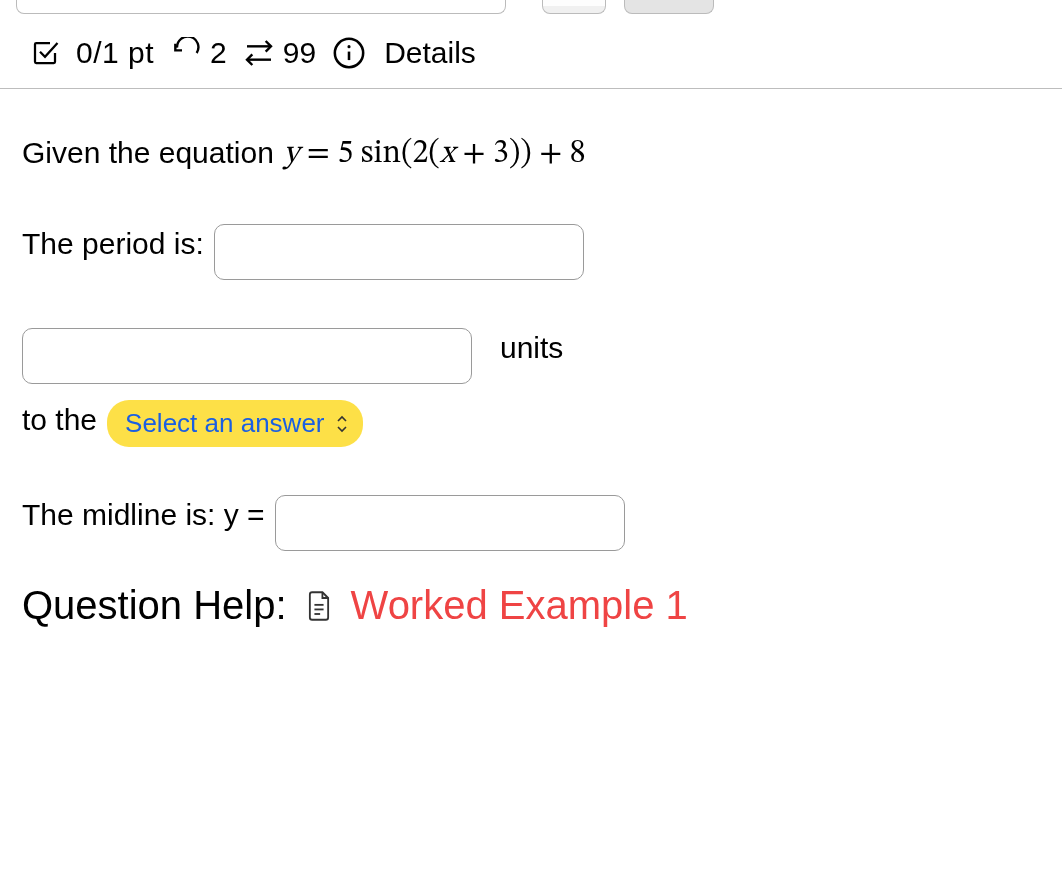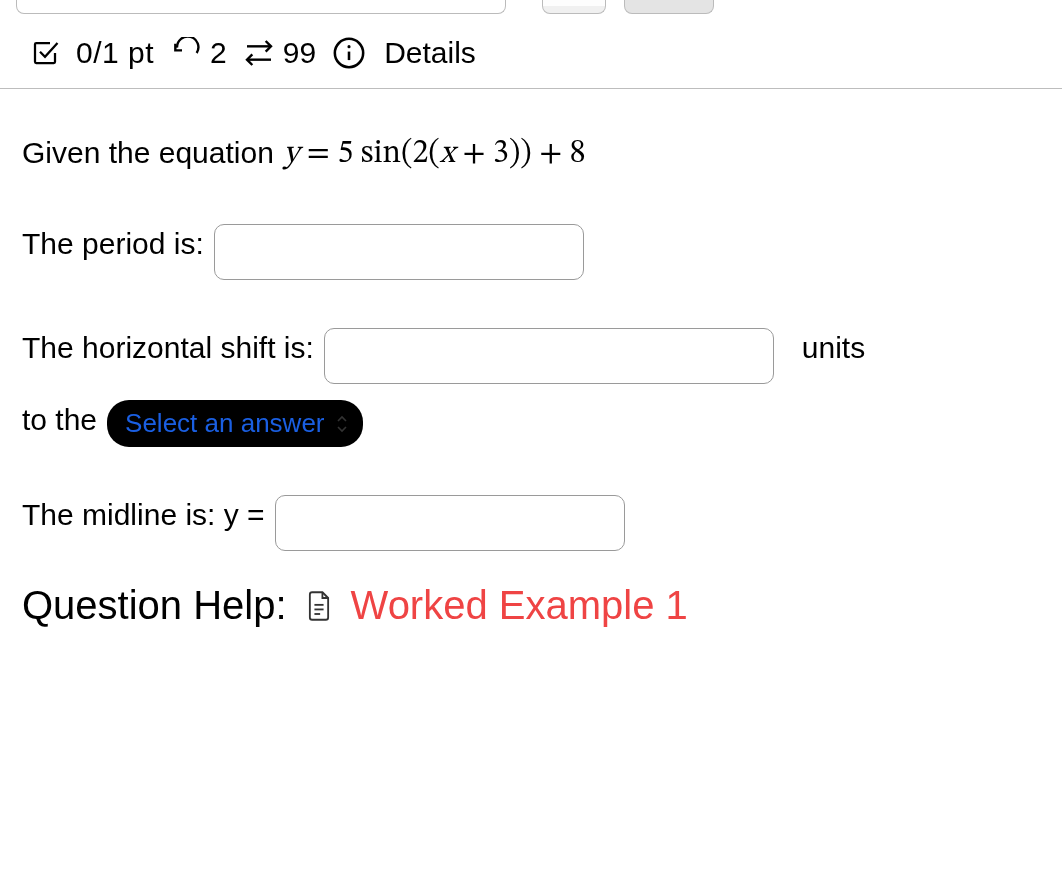--- a/index.html
+++ b/index.html
@@ -81,21 +81,21 @@
       background: #fff;
     }
     .inp-amp { width: 370px; }
     .inp-per { width: 370px; }
     .inp-shift { width: 450px; }
     .inp-mid { width: 350px; }
     .dropdown-pill {
       display: inline-flex;
       align-items: center;
       gap: 10px;
-      background: #000000;
+      background: #fde047;
       border-radius: 22px;
       padding: 6px 14px 6px 18px;
       color: #1a5fe2;
       font-size: 26px;
       cursor: pointer;
     }
     .chev { color: #333; }
     .help-line {
       display: flex;
       align-items: center;
@@ -156,21 +156,20 @@
     <span class="math"><span class="it">y</span> = 5 sin(2(<span class="it">x</span> + 3)) + 8</span>
   </div>
 
 
   <div class="line">
     <span>The period is:</span>
     <input class="answer-input inp-per" type="text" value="" style="">
   </div>
 
   <div class="line tight">
-    <span>The horizontal shift is:</span>
     <input class="answer-input inp-shift" type="text" value="" style="">
     <span style="margin-left:18px;">units</span>
   </div>
 
   <div class="line">
     <span>to the</span>
     <span class="dropdown-pill">
       <span>Select an answer</span>
       <span class="icn chev">
         <svg width="14" height="20" viewBox="0 0 14 20" fill="none" stroke="#333" stroke-width="1.6">

